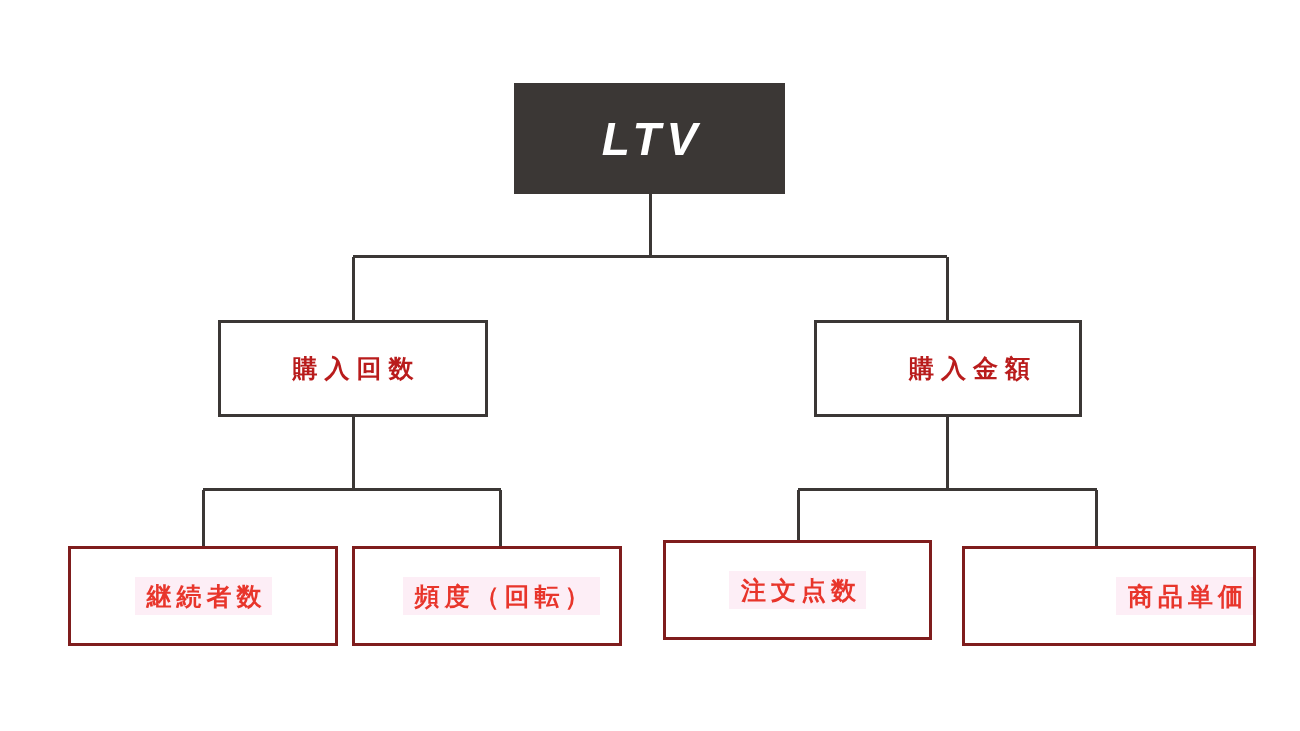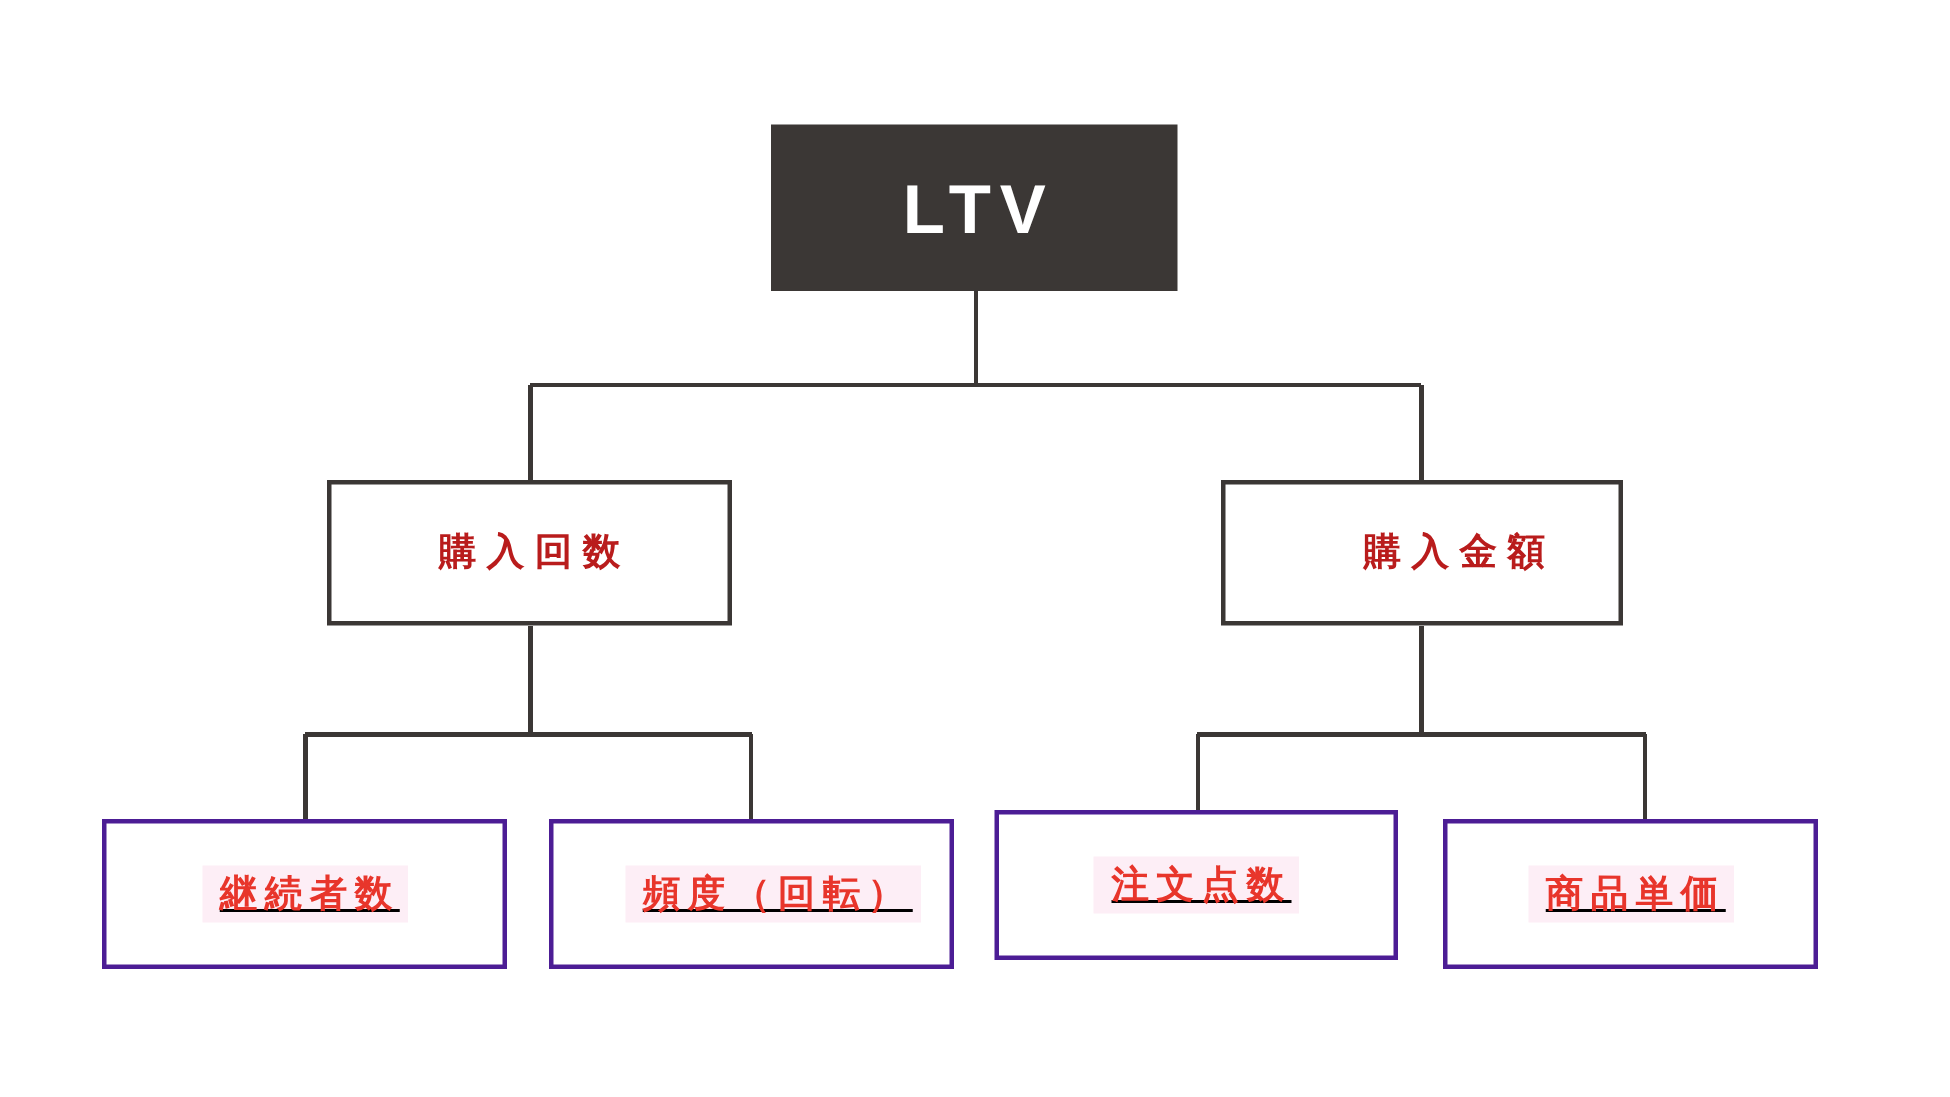--- a/index.html
+++ b/index.html
@@ -31,20 +31,21 @@
     box-sizing: border-box;
     display: flex;
     align-items: center;
     justify-content: center;
     background: #ffffff;
   }
   
   .node-root {
     border: none;
     background: #3b3735;
+    font-style: italic;
   }
   .node-root .node-label {
     color: #ffffff;
     font-size: 46px;
     font-weight: bold;
     letter-spacing: 6px;
     line-height: 1;
     text-indent: 6px;
   }
   
@@ -54,22 +55,21 @@
   .node-branch .node-label {
     color: #b91c1c;
     font-size: 25px;
     font-weight: bold;
     letter-spacing: 7px;
     line-height: 1;
     text-indent: 7px;
   }
   
   .node-leaf {
-    border: 3px solid #4c1d95;
-    text-decoration: underline;
+    border: 3px solid #7f1d1d;
   }
   .node-leaf .node-label {
     color: #e8352b;
     font-size: 25px;
     font-weight: bold;
     letter-spacing: 5px;
     line-height: 1.45;
     text-indent: 5px;
     background: #fdeef6;
     padding: 1px 5px 1px 7px;
@@ -116,25 +116,25 @@
   </div>
 
   <div class="node node-branch" style="left:814px; top:320px; width:268px; height:97px;padding-left:43px;">
     <span class="node-label">購入金額</span>
   </div>
 
   <div class="node node-leaf" style="left:68px; top:546px; width:270px; height:100px;">
     <span class="node-label">継続者数</span>
   </div>
 
-  <div class="node node-leaf" style="left:366px; top:546px; width:270px; height:100px;padding-left:28px;">
+  <div class="node node-leaf" style="left:352px; top:546px; width:270px; height:100px;padding-left:28px;">
     <span class="node-label">頻度（回転）</span>
   </div>
 
   <div class="node node-leaf" style="left:663px; top:540px; width:269px; height:100px;">
     <span class="node-label">注文点数</span>
   </div>
 
-  <div class="node node-leaf" style="left:962px; top:546px; width:250px; height:100px;">
+  <div class="node node-leaf" style="left:962px; top:546px; width:294px; height:100px;justify-content:flex-end;">
     <span class="node-label">商品単価</span>
   </div>
 
 </div>
 
 </body></html>

